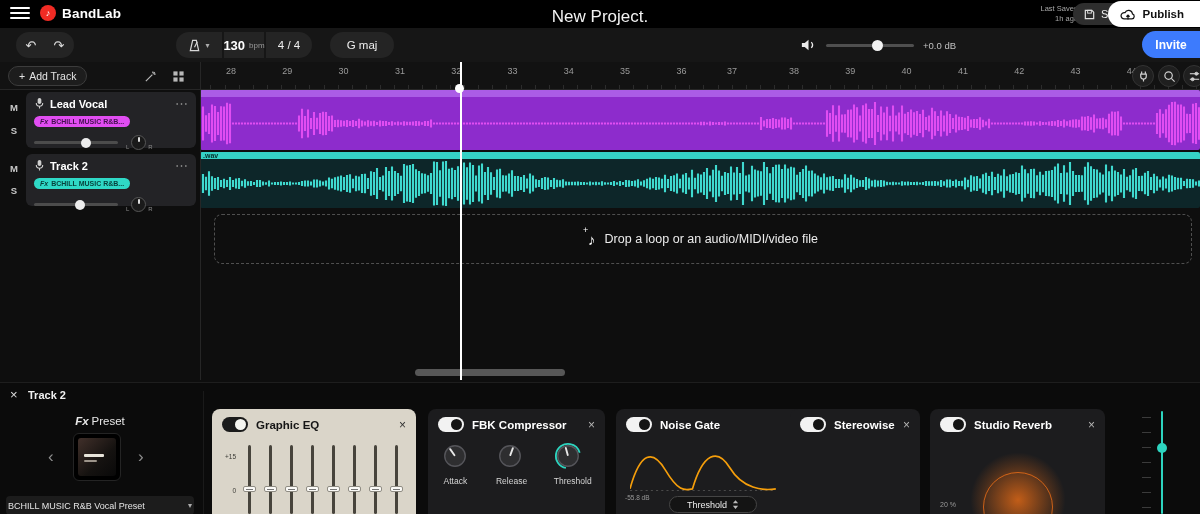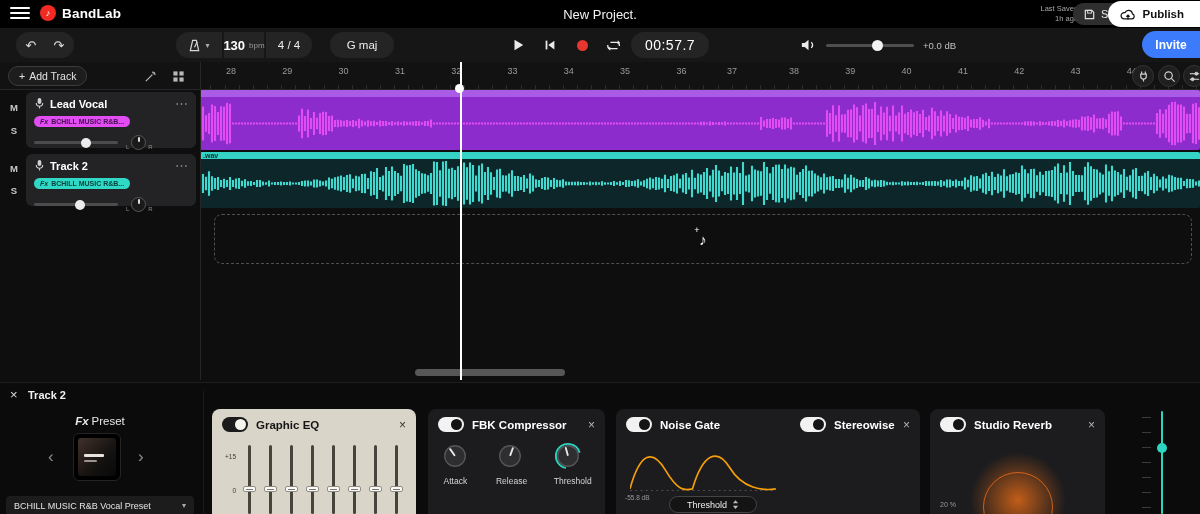--- a/index.html
+++ b/index.html
@@ -8,21 +8,21 @@
   svg{display:block;}
   i{display:block;font-style:normal;}
 
   
   .topbar{position:absolute;left:0;top:0;right:0;height:28px;background:#000;}
   .hamburger{position:absolute;left:10px;top:7px;width:20px;height:14px;cursor:pointer;}
   .hamburger i{height:2px;background:#fff;margin:0 0 3px 0;border-radius:1px;}
   .brand{position:absolute;left:40px;top:5px;display:flex;align-items:center;gap:6px;}
   .brand-logo{width:16px;height:16px;border-radius:50%;background:#f12b24;color:#fff;font-size:9px;display:flex;align-items:center;justify-content:center;}
   .brand-name{font-size:13.5px;font-weight:bold;color:#fff;letter-spacing:.2px;}
-  .proj-title{position:absolute;left:0;right:0;top:7px;text-align:center;font-size:13px;color:#f2f2f2;}
+  .proj-title{position:absolute;left:0;right:0;top:7px;text-align:center;font-size:17px;color:#f2f2f2;}
   .lastsaved{position:absolute;right:122px;top:4px;text-align:right;color:#a8a8a8;font-size:7.5px;line-height:1.35;}
   .reddot{position:absolute;right:112px;top:6px;width:5px;height:5px;border-radius:50%;background:#e5372f;}
   .save-btn{position:absolute;right:64px;top:3px;height:22px;padding:0 10px;border-radius:12px;background:#2e2e2e;display:flex;align-items:center;gap:5px;font-size:11px;color:#eee;cursor:pointer;}
   .publish-btn{position:absolute;right:0;top:1px;height:26px;padding:0 16px 0 12px;border-radius:14px 0 0 14px;background:#fff;color:#111;display:flex;align-items:center;gap:6px;font-size:11.5px;font-weight:bold;cursor:pointer;}
 
   
   .toolbar{position:absolute;left:0;top:28px;right:0;height:34px;background:#161616;}
   .pill{background:#242424;border-radius:13px;display:flex;align-items:center;justify-content:center;}
   .undoredo{position:absolute;left:16px;top:4px;height:26px;width:58px;}
   .undoredo span{width:28px;text-align:center;font-size:13px;color:#ddd;cursor:pointer;}
@@ -97,21 +97,21 @@
   .fxpanel{position:absolute;left:0;top:382px;right:0;bottom:0;background:#0b0b0b;border-top:1px solid #1e1e1e;}
   .fx-close{position:absolute;left:10px;top:4px;font-size:13px;color:#ddd;cursor:pointer;}
   .fx-track{position:absolute;left:28px;top:6px;font-size:11px;font-weight:bold;color:#f0f0f0;}
   .preset-lab{position:absolute;left:0;top:32px;width:200px;text-align:center;font-size:11.5px;color:#e8e8e8;}
   .preset-lab .pfx{font-style:italic;font-weight:bold;margin-right:3px;}
   .pchev{position:absolute;top:64px;font-size:17px;color:#8f8f8f;cursor:pointer;}
   .pthumb{position:absolute;left:73px;top:50px;width:48px;height:48px;background:#000;border:1px solid #242424;border-radius:6px;cursor:pointer;overflow:hidden;}
   .pthumb i.a{position:absolute;inset:4px;background:linear-gradient(135deg,#41302a,#151210 60%,#090909);border-radius:3px;}
   .pthumb i.b{position:absolute;left:10px;top:20px;width:20px;height:3px;background:#e8e4da;border-radius:1px;}
   .pthumb i.c{position:absolute;left:10px;top:26px;width:13px;height:2px;background:#9c948a;border-radius:1px;}
-  .pselect{position:absolute;left:6px;top:113px;width:188px;height:19px;background:#1c1c1c;border-radius:4px;display:flex;align-items:center;padding:0 8px;gap:5px;cursor:pointer;}
+  .pselect{position:absolute;left:6px;top:113px;width:188px;height:19px;background:#1c1c1c;border-radius:4px;display:flex;align-items:center;padding:0 2px;gap:5px;cursor:pointer;}
   .pselect .nm{flex:1;font-size:9px;color:#e4e4e4;white-space:nowrap;overflow:hidden;}
   .fxdivider{position:absolute;left:203px;top:8px;bottom:0;width:1px;background:#1a1a1a;}
 
   .card{position:absolute;top:26px;bottom:0;background:#1c1c1e;border-radius:8px 8px 0 0;}
   .card.light{background:#dad5c9;color:#1a1a1a;}
   .chead{display:flex;align-items:center;padding:8px 10px 0 10px;}
   .ctitle{flex:1;margin-left:8px;font-size:11.5px;font-weight:bold;color:#fff;white-space:nowrap;overflow:hidden;}
   .card.light .ctitle{color:#161616;}
   .cx{font-size:12px;color:#b5b5b5;cursor:pointer;}
   .card.light .cx{color:#333;}
@@ -207,45 +207,20 @@
       <div class="seg mid">
         <span class="bpm-num">130</span>
         <span class="bpm-unit">bpm</span>
       </div>
       <div class="seg last">
         <span>4 / 4</span>
       </div>
     </div>
     <div class="pill key-pill">
       <span>G maj</span>
-    </div>
-    <div class="transport">
-      <div class="tbtn">
-        <svg width="14" height="14" viewBox="0 0 16 16">
-            <path d="M4 2 L14 8 L4 14 z" fill="#eaeaea"></path>
-          </svg>
-      </div>
-      <div class="tbtn">
-        <svg width="14" height="14" viewBox="0 0 16 16">
-            <rect x="3" y="3" width="2" height="10" fill="#eaeaea"></rect>
-            <path d="M13 3 L6 8 l7 5 z" fill="#eaeaea"></path>
-          </svg>
-      </div>
-      <div class="tbtn">
-          <span class="recdot"></span>
-        </div>
-      <div class="tbtn">
-        <svg width="16" height="15" viewBox="0 0 18 16">
-            <path d="M5 4.5 h7 a3 3 0 0 1 3 3 v1 M13 11.5 h-8 a3 3 0 0 1 -3 -3 v-1" stroke="#eaeaea" fill="none" stroke-width="1.5"></path>
-            <path d="M13.2 2.2 L15.8 4.5 l-2.6 2 z M4.8 13.8 L2.2 11.5 l2.6 -2 z" fill="#eaeaea"></path>
-          </svg>
-      </div>
-      <div class="pill time-pill">
-        <span>00:57.7</span>
-      </div>
     </div>
     <div class="volgrp">
       <svg width="17" height="14" viewBox="0 0 18 14">
           <path d="M2 5 h3 l4 -3.5 v11 L5 9 H2 z" fill="#eaeaea"></path>
           <path d="M12 4 a4.5 4.5 0 0 1 0 6" stroke="#eaeaea" fill="none" stroke-width="1.4"></path>
         </svg>
       <div class="vslider">
           <span class="vthumb"></span>
         </div>
       <span class="dbl">+0.0 dB</span>
@@ -388,20 +363,21 @@
     </div>
   </div>
 
   <div class="vsep"></div>
 
   <div class="dropzone">
     <span class="dz-ic">
       <span>♪</span>
       <span class="dz-plus">+</span>
     </span>
+    <span>Drop a loop or an audio/MIDI/video file</span>
   </div>
   <div class="hscroll"></div>
   <div class="playhead"></div>
   <div class="ph-handle"></div>
 
   <div class="fxpanel">
     <span class="fx-close">×</span>
     <span class="fx-track">Track 2</span>
 
     <div class="preset-lab">

